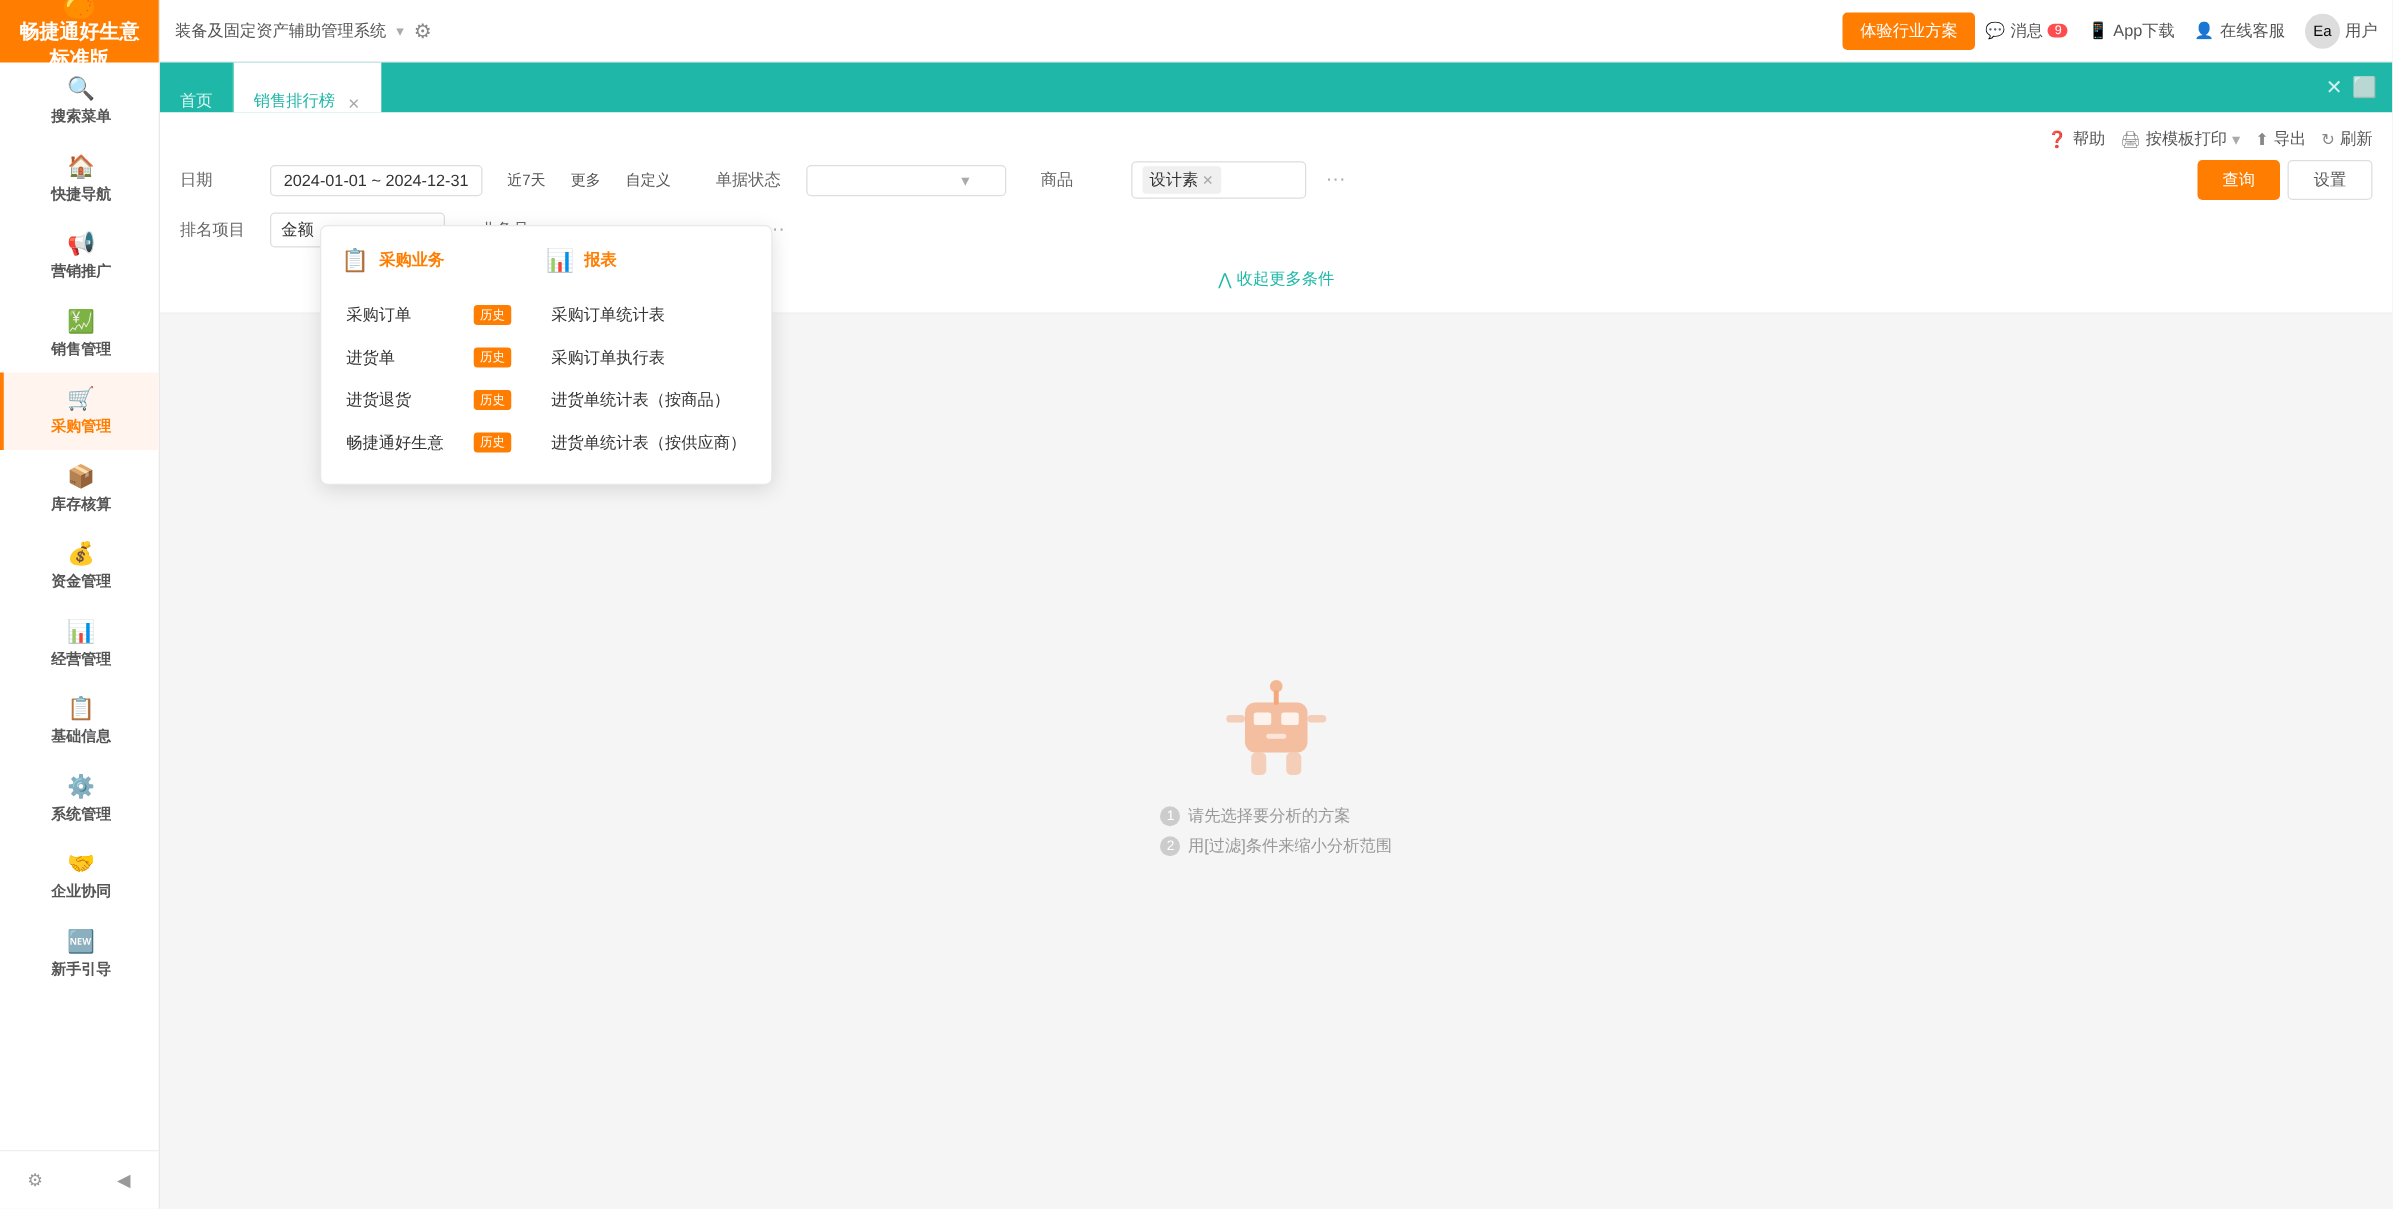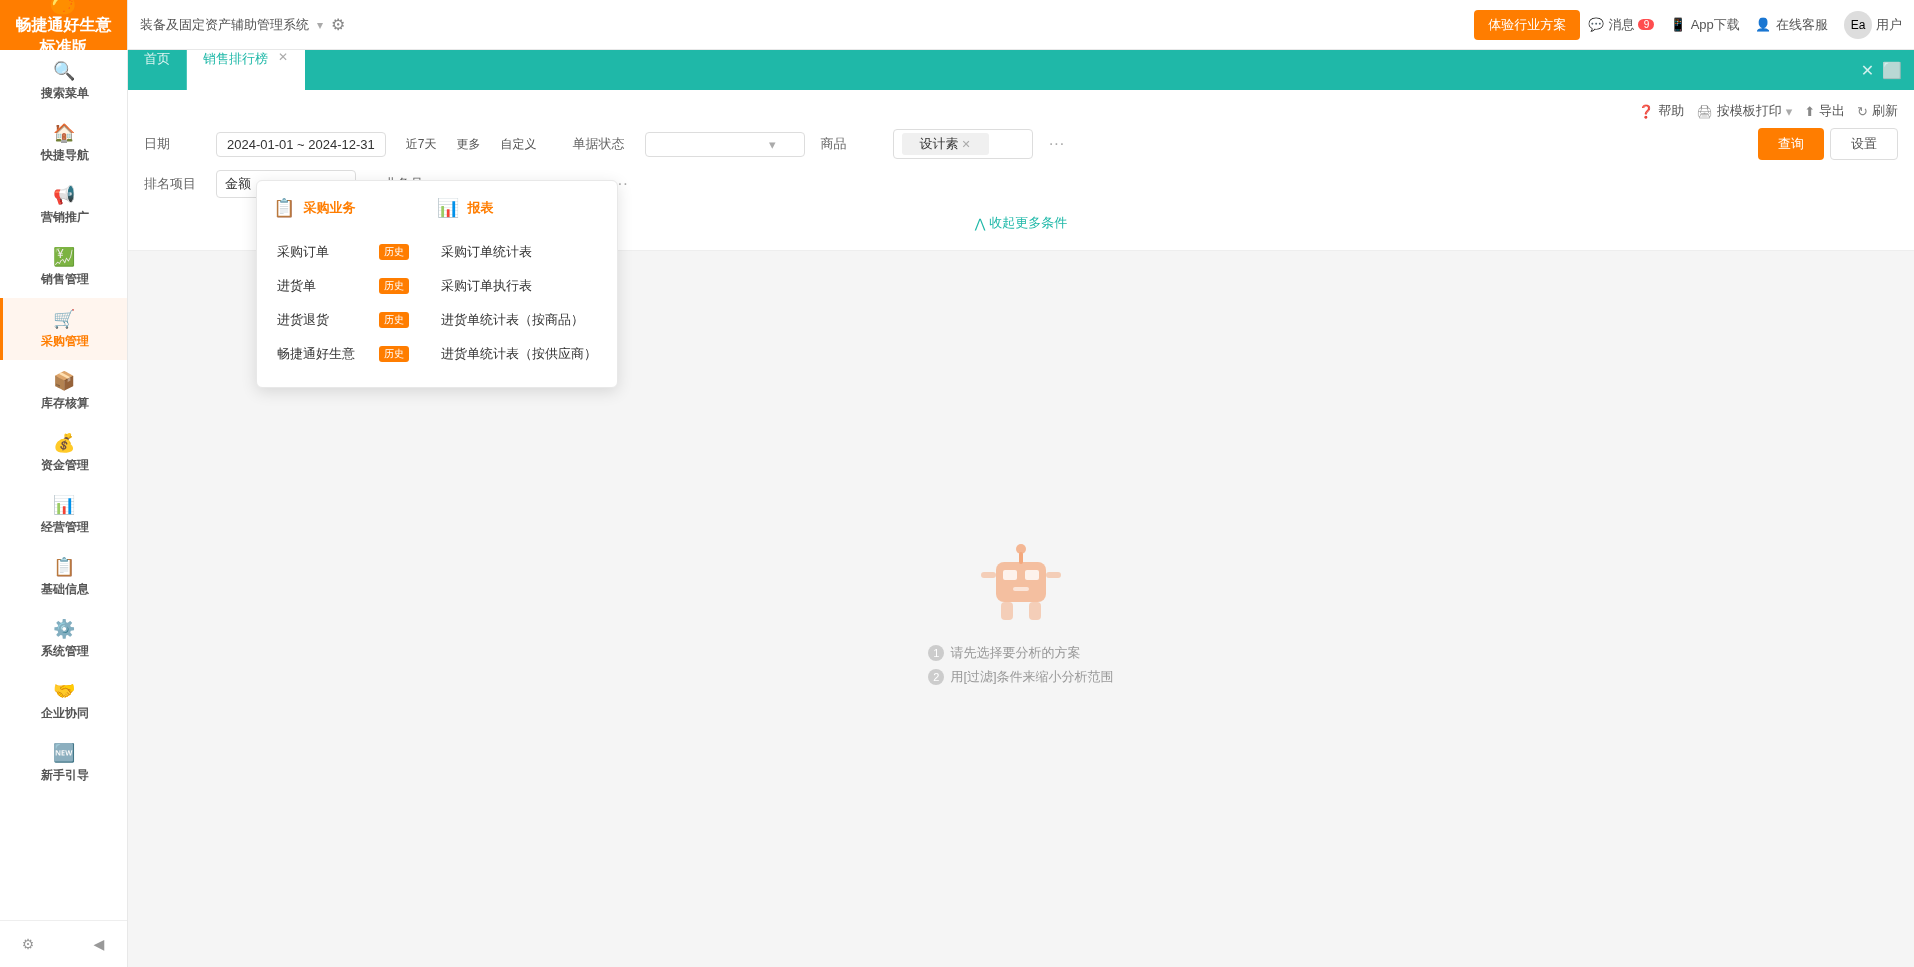--- a/index.html
+++ b/index.html
@@ -135,21 +135,21 @@
 
     
     #tabs {
       height: 40px;
       background: #1fb8a8;
       display: flex;
       align-items: stretch;
     }
     .tab {
       display: flex;
-      align-items: flex-start;
+      align-items: flex-end;
       padding: 0 16px;
       cursor: pointer;
       color: rgba(255,255,255,0.85);
       font-size: 13px;
       border-right: 1px solid rgba(255,255,255,0.2);
       gap: 6px;
       white-space: nowrap;
     }
     .tab.active {
       background: #fff;
@@ -251,21 +251,21 @@
       color: #333;
       min-width: 120px;
       position: relative;
       display: flex;
       align-items: center;
       justify-content: space-between;
     }
     .tag {
       background: #f0f0f0;
       border-radius: 3px;
-      padding: 2px 18px;
+      padding: 2px 6px;
       font-size: 12px;
       color: #333;
       display: flex;
       align-items: center;
       gap: 3px;
     }
     .tag-close { cursor: pointer; color: #aaa; font-size: 11px; }
     .filter-ellipsis { color: #aaa; cursor: pointer; font-size: 16px; margin-left: 4px; }
     .query-btn {
       background: #ff7d00;
@@ -522,21 +522,21 @@
         <div class="filter-date-quick">
           <span class="date-quick-item">近7天</span>
           <span class="date-quick-item">更多</span>
           <span class="date-quick-item">自定义</span>
         </div>
         <span class="filter-label" style="margin-left:16px;">单据状态</span>
         <div class="filter-select" style="min-width:160px;">
           <span></span>
           <span style="color:#aaa">▾</span>
         </div>
-        <span class="filter-label" style="margin-left:4px;">商品</span>
+        <span class="filter-label" style="margin-left:16px;">商品</span>
         <div style="display:flex;align-items:center;gap:6px;border:1px solid #ddd;padding:3px 8px;border-radius:4px;background:#fff;min-width:140px;">
           <span class="tag">
             <span>设计素</span>
             <span class="tag-close">✕</span>
           </span>
         </div>
         <span class="filter-ellipsis">···</span>
         <div class="query-set-col" style="margin-left: auto;">
           <button class="query-btn">查询</button>
           <button class="set-btn">设置</button>

